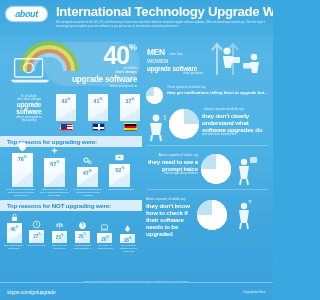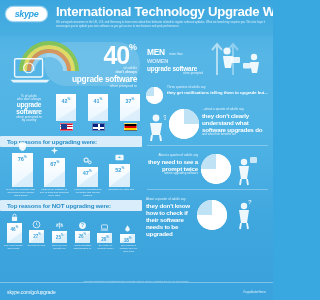--- a/index.html
+++ b/index.html
@@ -207,21 +207,21 @@
   .foot-tag { font-size: 4.4px; color:#d6edfb; }
 
   .fine { position:absolute; left:0; bottom:18px; width:273px; text-align:center; font-size:2.2px; color:#bfe1f5;}
 </style>
 </head>
 <body>
 
 <div id="page">
 
   <div class="header">
-    <div class="logo">skype</div>
+    <div class="logo">about</div>
     <div class="head-text">
       <div class="title">International Technology Upgrade Week</div>
       <div class="subtitle">We surveyed consumers in the UK, U.S. and Germany to learn more about their behavior related to regular software updates. What we found may surprise you. We also hope it encourages you to update your own software so you get access to new features and peak performance.</div>
     </div>
   </div>
 
   <div class="col-left">
 
     <div class="hero">
       <div class="cloud"></div>

